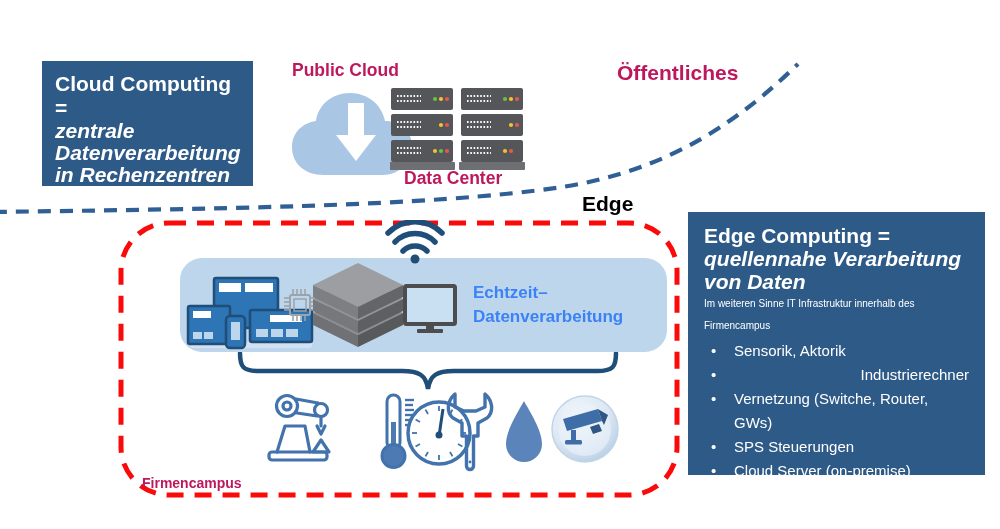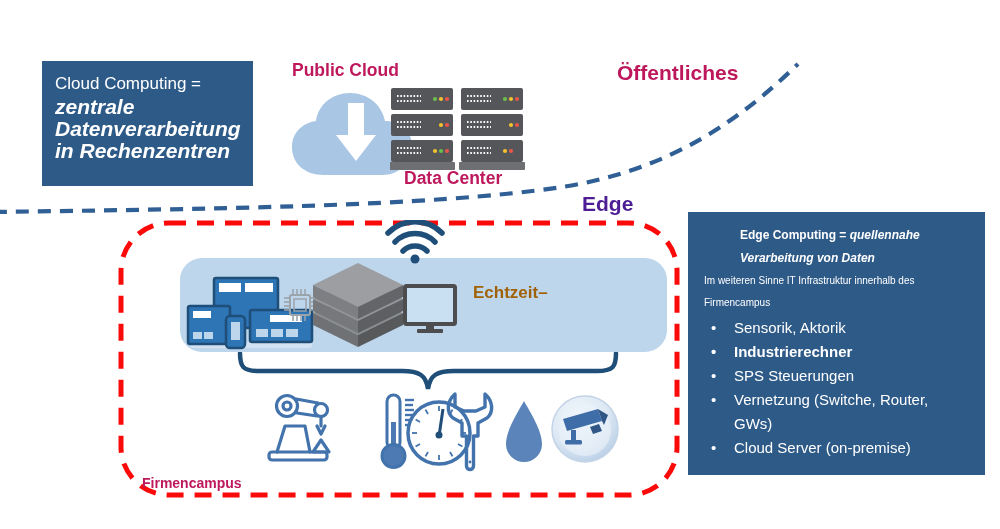--- a/index.html
+++ b/index.html
@@ -11,42 +11,42 @@
   .abs { position:absolute; }
   svg { display:block; }
 
   
   .callout {
     background:#2E5A88; color:#ffffff; box-sizing:border-box;
   }
   .cloud-box {
     left:42px; top:61px; width:211px; height:125px; padding:11px 13px;
   }
-  .cloud-box .heading { font-weight:normal; font-size:17px; line-height:24px; }
+  .cloud-box .heading { font-weight:bold; font-size:21px; line-height:24px; }
   .cloud-box .desc { font-weight:bold; font-style:italic; font-size:21px; line-height:22px; }
 
   .edge-panel {
     left:688px; top:212px; width:297px; height:263px; padding:12px 16px 10px 16px;
   }
-  .edge-panel .heading { font-weight:bold; font-size:12px; line-height:23px;margin-left:36px; }
+  .edge-panel .heading { font-weight:bold; font-size:21px; line-height:23px; }
   .edge-panel .heading .it { font-style:italic; }
   .edge-panel .paragraph { font-size:10px; line-height:22px; }
   .edge-panel ul { margin:2px 0 0 0; padding:0; list-style:none; }
   .edge-panel li { position:relative; padding-left:30px; font-size:15px; line-height:24px; }
   .edge-panel li::before { content:"•"; position:absolute; left:7px; top:0; }
-  .edge-panel li.bold { font-weight:bold; }
+  .edge-panel li.bold { font-weight:normal;text-align:right; }
 
   
   .lbl { color:#be185d; font-weight:bold; }
   .lbl-public-cloud { left:292px; top:60px; font-size:17.5px; }
   .lbl-data-center { left:404px; top:168px; font-size:17.5px; }
   .lbl-internet { left:617px; top:61px; font-size:21px; line-height:23px; }
-  .lbl-edge { left:582px; top:192px; font-size:21px; color:#4c1d95; font-weight:bold; }
+  .lbl-edge { left:582px; top:192px; font-size:21px; color:#000000; font-weight:bold; }
   .lbl-firmencampus { left:142px; top:475px; font-size:14px; }
-  .realtime-text { left:473px; top:281px; font-size:17px; line-height:24px; color:#a16207; font-weight:bold; }
+  .realtime-text { left:473px; top:281px; font-size:17px; line-height:24px; color:#3b82f6; font-weight:bold; }
 
   
   .realtime-box {
     left:180px; top:258px; width:487px; height:94px;
     background:#BDD6EC; border-radius:22px;
   }
 </style>
 </head>
 <body>
 
@@ -201,20 +201,21 @@
   </svg>
 
   <svg class="abs" width="54" height="50" viewBox="0 0 54 50" style="left:403px;top:284px;">
     <rect x="2" y="2" width="50" height="38" rx="1.5" fill="#C9DFF2" stroke="#4D4D4F" stroke-width="4"></rect>
     <rect x="23" y="40" width="8" height="6" fill="#4D4D4F"></rect>
     <rect x="14" y="45" width="26" height="4" rx="1" fill="#4D4D4F"></rect>
   </svg>
 
   <div class="abs realtime-text">
     <div>Echtzeit–</div>
+    <div>Datenverarbeitung</div>
   </div>
 
   <svg class="abs" width="78" height="76" viewBox="0 0 78 76" style="left:263px;top:390px;">
     <g fill="none" stroke="#4273AC" stroke-width="3.2" stroke-linejoin="round" stroke-linecap="round">
       <rect x="6" y="62" width="58" height="8" rx="3"></rect>
       <path d="M14 62 L22 36 L42 36 L47 62"></path>
       <circle cx="24" cy="16" r="10.5"></circle>
       <circle cx="24" cy="16" r="4"></circle>
       <path d="M33 9 L55 13"></path>
       <path d="M34 23 L54 26"></path>
@@ -290,19 +291,19 @@
 
   <div class="abs callout edge-panel">
     <div class="heading">
       <span>Edge Computing =</span>
       <span class="it">quellennahe Verarbeitung von Daten</span>
     </div>
     <div class="paragraph">Im weiteren Sinne IT Infrastruktur innerhalb des Firmencampus</div>
     <ul>
       <li>Sensorik, Aktorik</li>
       <li class="bold">Industrierechner</li>
+      <li>Vernetzung (Switche, Router, GWs)</li>
       <li>SPS Steuerungen</li>
-      <li>Vernetzung (Switche, Router, GWs)</li>
       <li>Cloud Server (on-premise)</li>
     </ul>
   </div>
 
 </div>
 
 </body></html>

